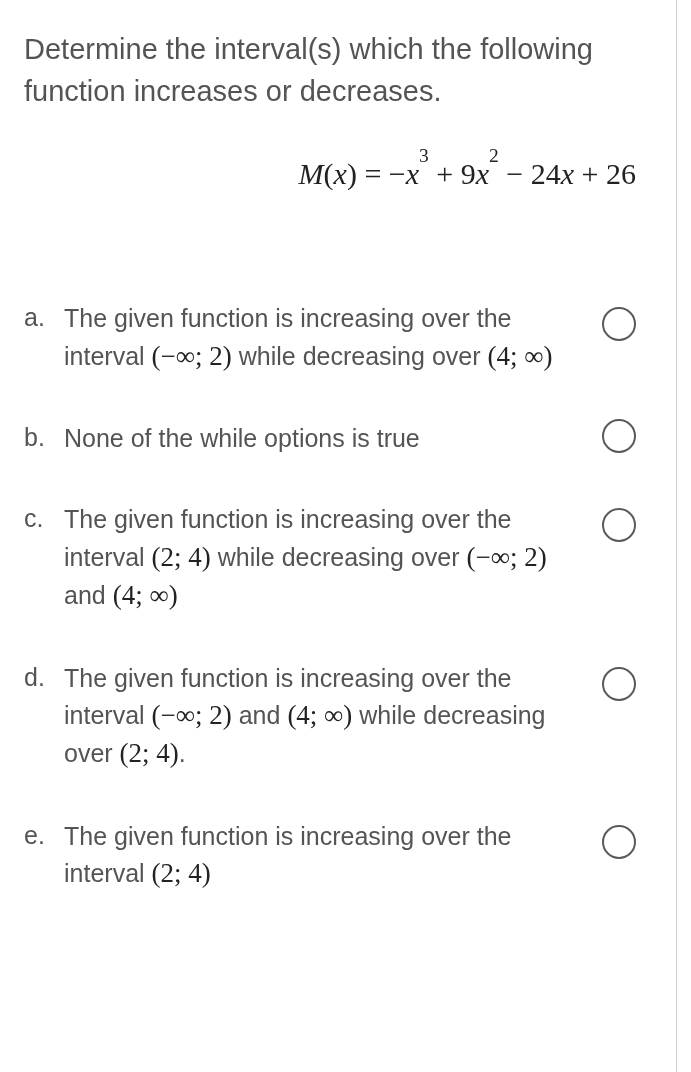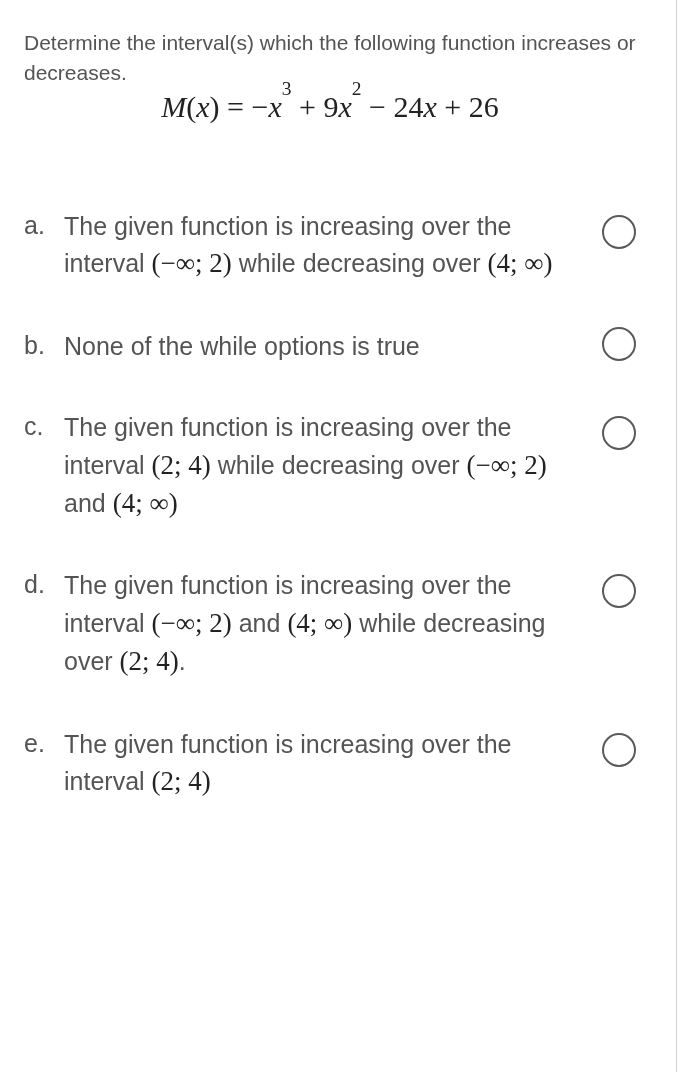--- a/index.html
+++ b/index.html
@@ -16,30 +16,31 @@
     position: absolute;
     top: 0; right: 14px;
     width: 1px; height: 1072px;
     background: #d0d0d0;
   }
   .content {
     padding: 28px 24px 0 24px;
     width: 660px;
   }
   .prompt {
-    font-size: 21px;
+    font-size: 29px;
     line-height: 1.45;
     color: #545454;
+    margin-bottom: 44px;
   }
   .equation {
     font-family: "Times New Roman", Times, serif;
     font-size: 30px;
     color: #222;
-    text-align: center;
-    margin: 0 0 85px 0;
+    text-align: right;
+    margin: 0 0 110px 0;
     font-style: italic;
   }
   .equation .rm { font-style: normal; }
   .equation sup { font-size: 0.65em; position: relative; top: -0.55em; font-style: normal;}
   .options { }
   .option {
     display: flex;
     align-items: flex-start;
     margin-bottom: 46px;
   }

